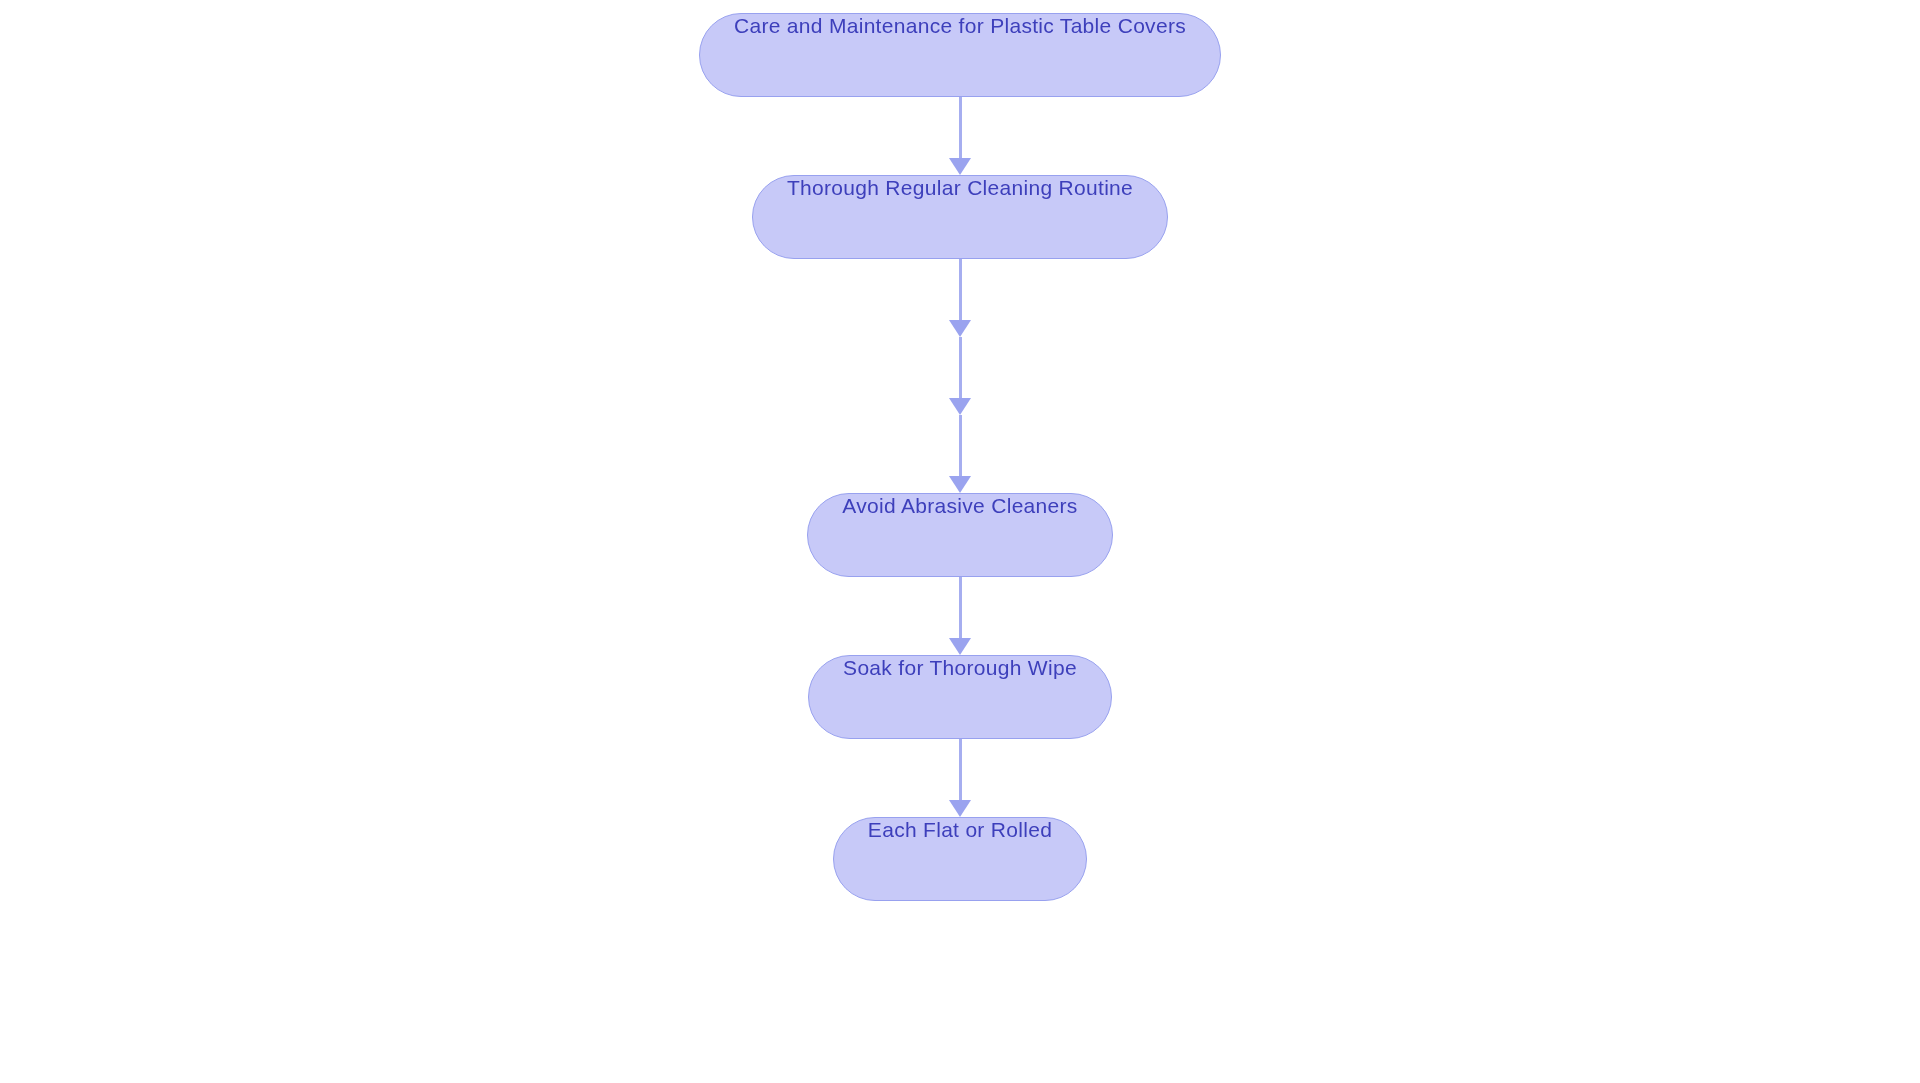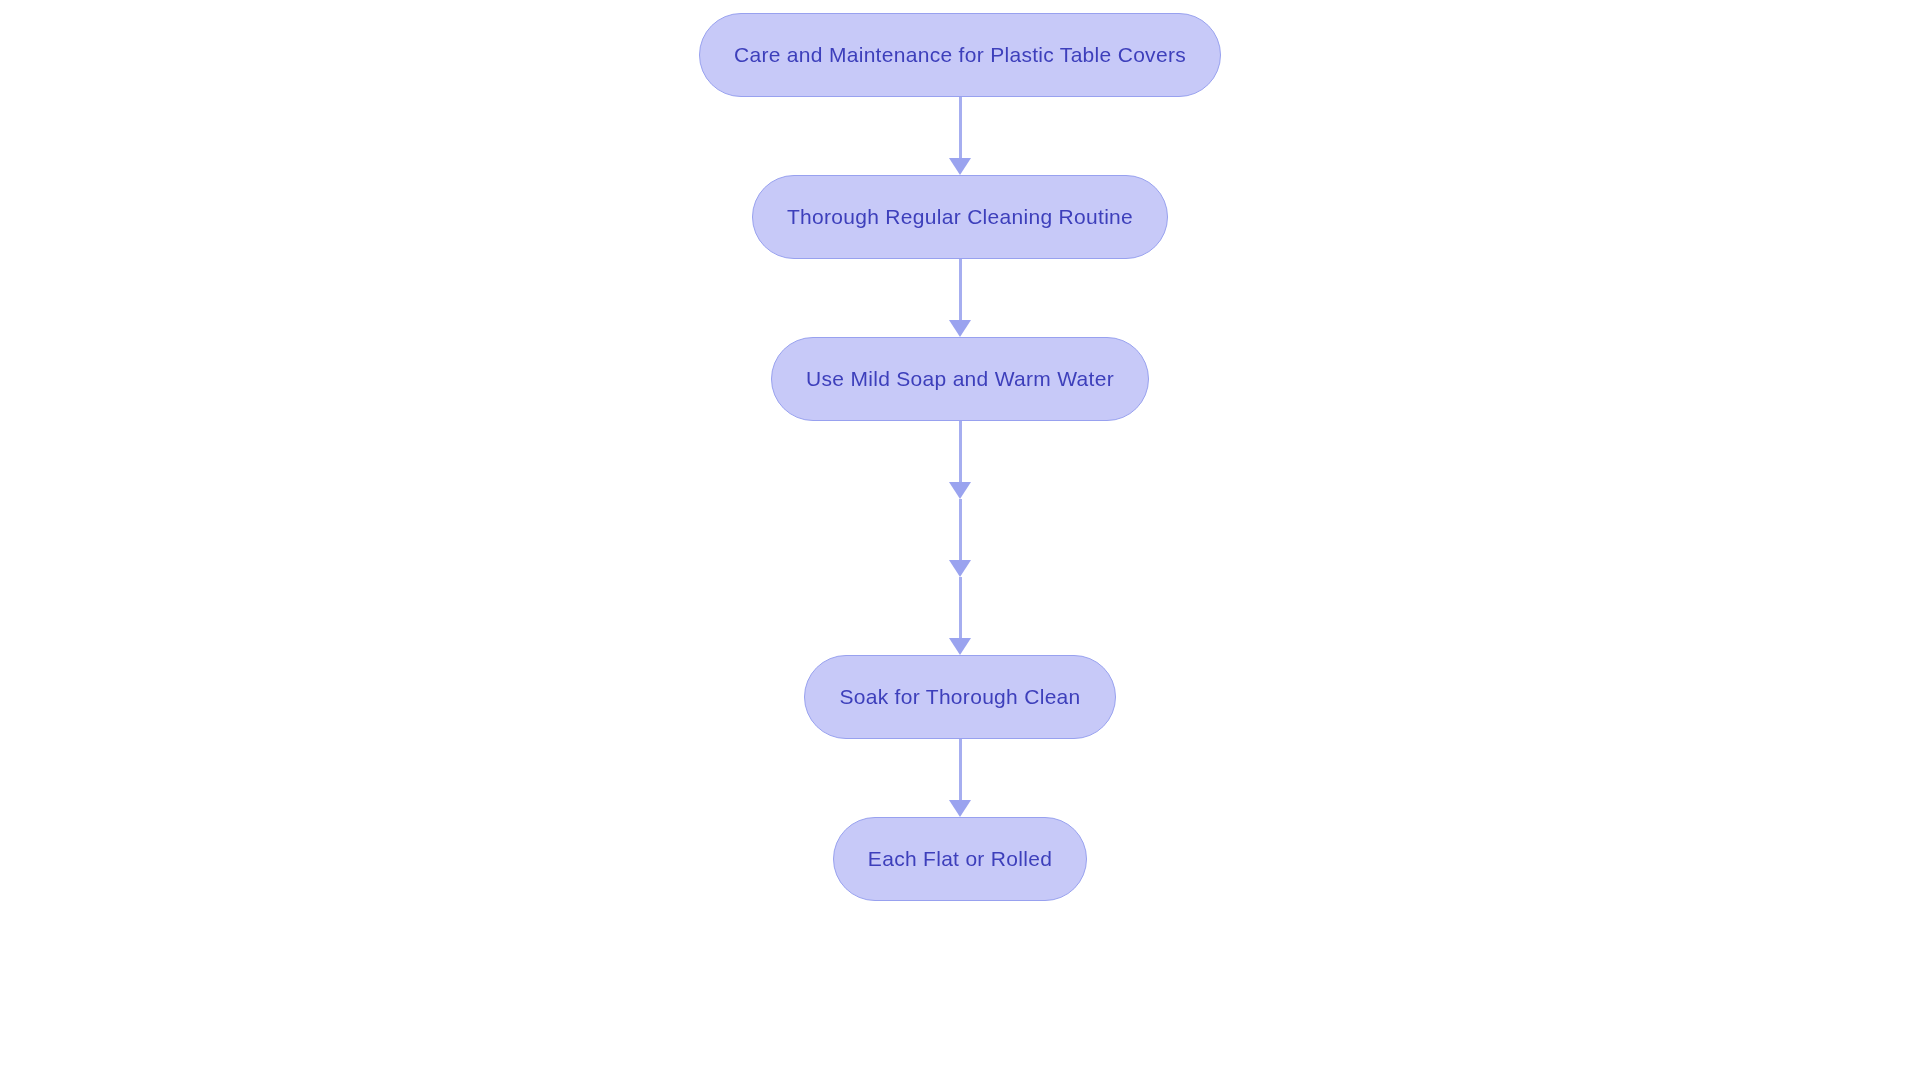--- a/index.html
+++ b/index.html
@@ -24,21 +24,20 @@
     display: flex;
     flex-direction: column;
     align-items: center;
     padding-top: 13px;
     box-sizing: border-box;
   }
   .node {
     height: 84px;
     box-sizing: border-box;
     display: inline-flex;
-    align-items: center;
     justify-content: center;
     padding: 0 34px;
     background: var(--node-fill);
     border: 1.5px solid var(--node-border);
     border-radius: 42px;
     flex: 0 0 auto;
   }
   .node-label {
     font-size: 21px;
     letter-spacing: 0.3px;
@@ -79,40 +78,40 @@
   </div>
 
   <div class="node">
     <span class="node-label">Thorough Regular Cleaning Routine</span>
   </div>
   <div class="arrow">
     <div class="arrow-line"></div>
     <div class="arrow-head"></div>
   </div>
 
-  <div class="node">
-    <span class="node-label">Use Mild Soap and Warm Water</span>
-  </div>
-  <div class="arrow">
-    <div class="arrow-line"></div>
-    <div class="arrow-head"></div>
-  </div>
-
   <div class="arrow">
     <div class="arrow-line"></div>
     <div class="arrow-head"></div>
   </div>
 
   <div class="arrow">
     <div class="arrow-line"></div>
     <div class="arrow-head"></div>
   </div>
 
   <div class="node">
-    <span class="node-label">Soak for Thorough Clean</span>
+    <span class="node-label">Avoid Abrasive Cleaners</span>
+  </div>
+  <div class="arrow">
+    <div class="arrow-line"></div>
+    <div class="arrow-head"></div>
+  </div>
+
+  <div class="node">
+    <span class="node-label">Soak for Thorough Wipe</span>
   </div>
   <div class="arrow">
     <div class="arrow-line"></div>
     <div class="arrow-head"></div>
   </div>
 
   <div class="node">
     <span class="node-label">Each Flat or Rolled</span>
   </div>
 

